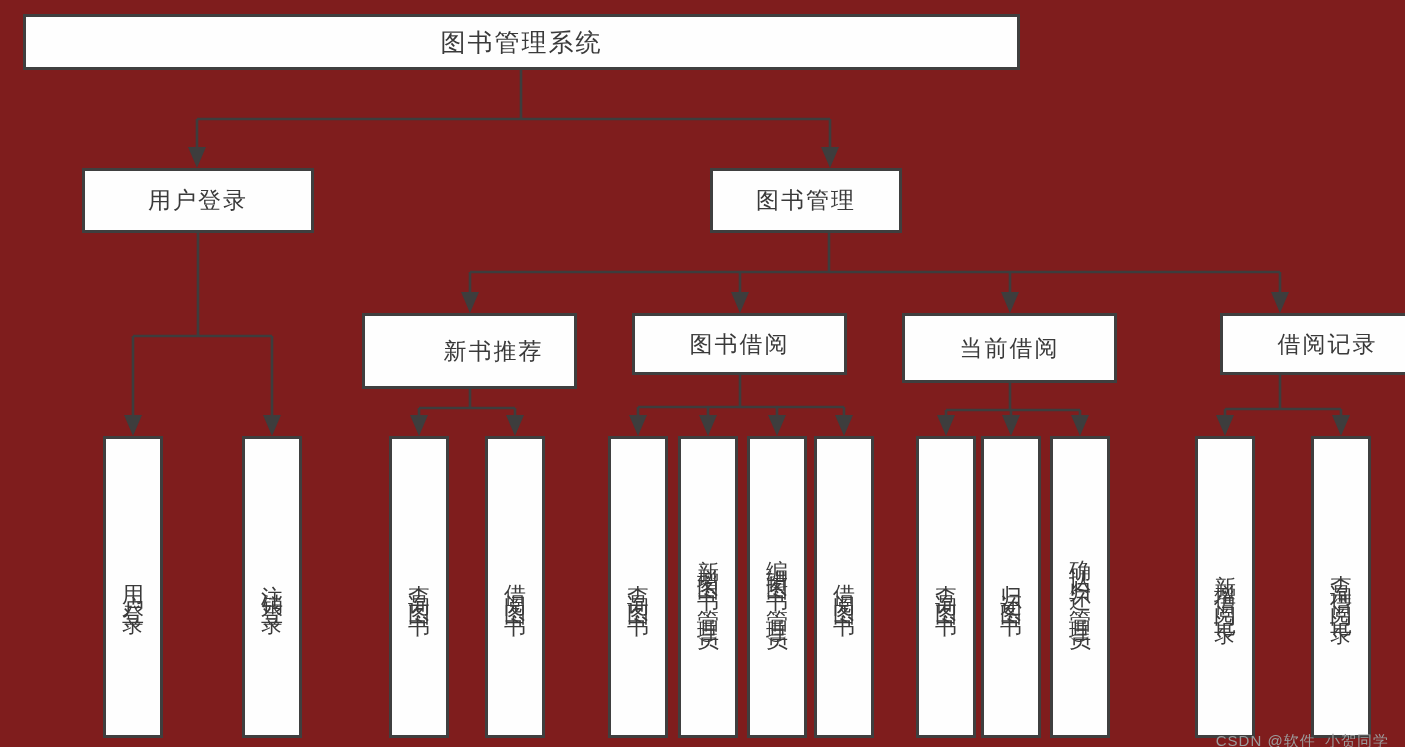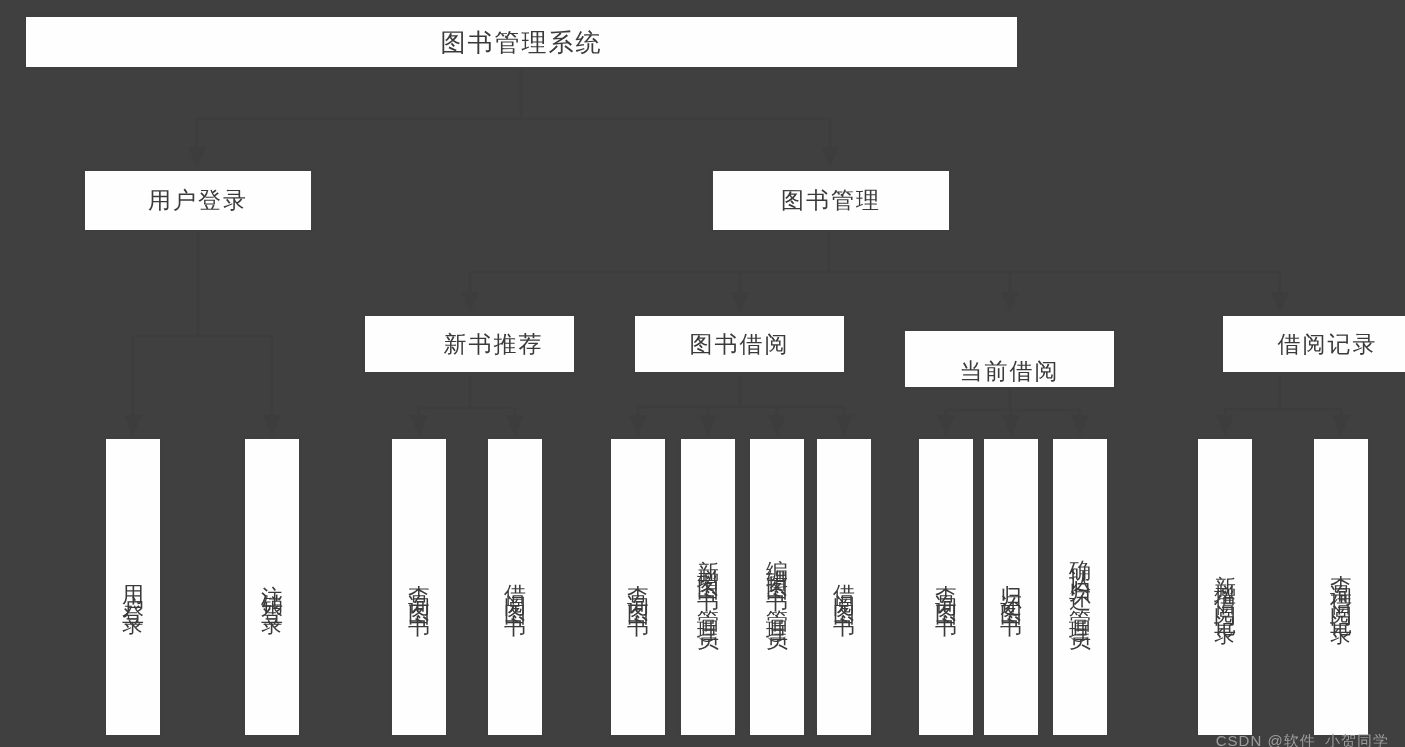--- a/index.html
+++ b/index.html
@@ -5,21 +5,21 @@
   html, body {
     margin: 0;
     padding: 0;
     background: #ffffff;
     font-family: "Liberation Sans", sans-serif;
   }
   #canvas {
     position: relative;
     width: 1405px;
     height: 747px;
-    background: #404040;
+    background: #7f1d1d;
     overflow: hidden;
   }
   #connectors {
     position: absolute;
     left: 0; top: 0;
     width: 1405px; height: 747px;
   }
   .node {
     position: absolute;
     box-sizing: border-box;
@@ -100,31 +100,31 @@
     </g>
   </svg>
 
   <div class="node h root" style="left:23px;top:14px;width:997px;height:56px;">
     <span>图书管理系统</span>
   </div>
 
   <div class="node h" style="left:82px;top:168px;width:232px;height:65px;">
     <span>用户登录</span>
   </div>
-  <div class="node h" style="left:710px;top:168px;width:242px;height:65px;">
+  <div class="node h" style="left:710px;top:168px;width:192px;height:65px;">
     <span>图书管理</span>
   </div>
 
-  <div class="node h" style="left:362px;top:313px;width:215px;height:62px;padding-left:48px;">
+  <div class="node h" style="left:362px;top:313px;width:215px;height:76px;padding-left:48px;">
     <span>新书推荐</span>
   </div>
   <div class="node h" style="left:632px;top:313px;width:215px;height:62px;align-items:center;">
     <span>图书借阅</span>
   </div>
-  <div class="node h" style="left:902px;top:328px;width:215px;height:62px;align-items:flex-end;">
+  <div class="node h" style="left:902px;top:313px;width:215px;height:70px;">
     <span>当前借阅</span>
   </div>
   <div class="node h" style="left:1172px;top:313px;width:215px;height:62px;margin-left:48px;">
     <span>借阅记录</span>
   </div>
 
   <div class="node v" style="left:103px;">
     <span>用户登录</span>
   </div>
   <div class="node v" style="left:242px;">

